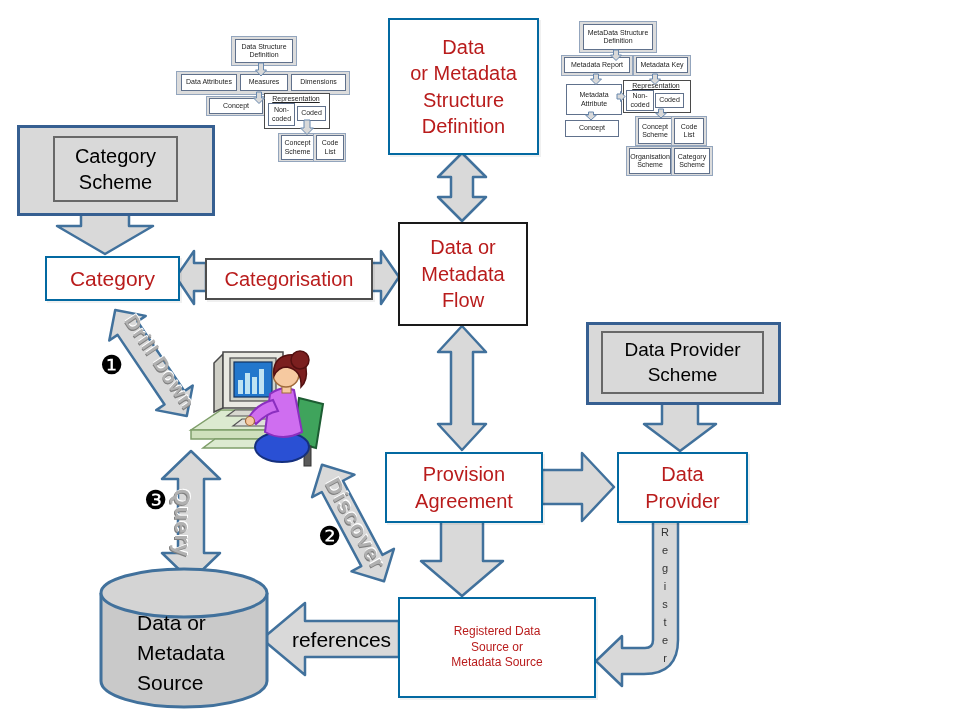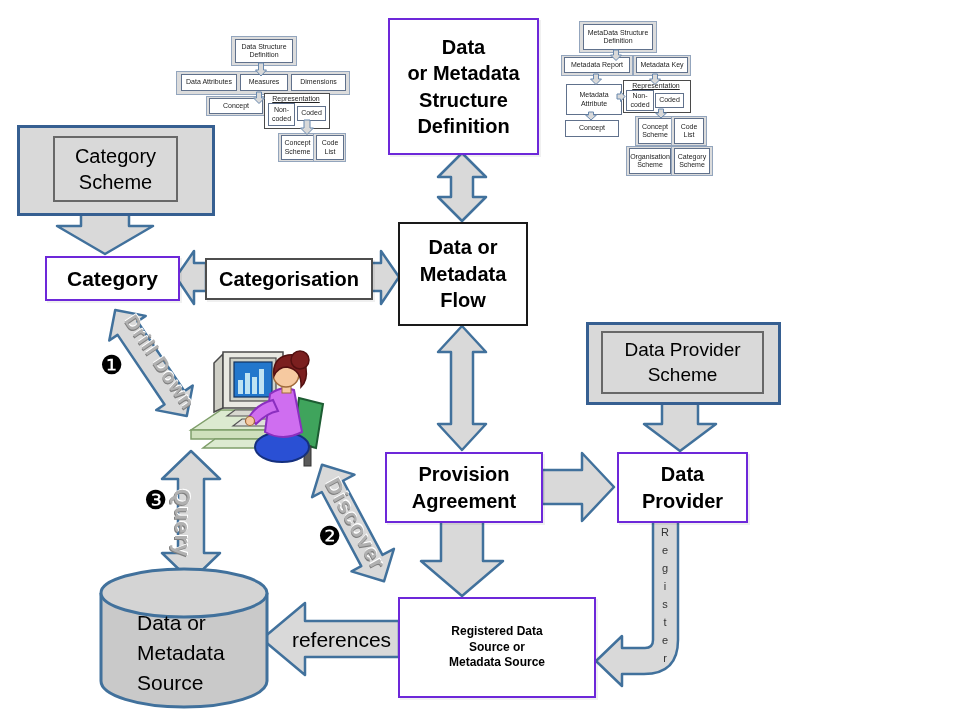--- a/index.html
+++ b/index.html
@@ -2,23 +2,23 @@
 <html><head>
 <meta charset="utf-8">
 <style>
   html,body{margin:0;padding:0;background:#fff;}
   .stage{position:relative;width:960px;height:720px;background:#ffffff;overflow:hidden;
          font-family:"Liberation Sans",sans-serif;}
   .layer{position:absolute;left:0;top:0;width:960px;height:720px;}
   svg{display:block;}
 
   
-  .box{position:absolute;background:#ffffff;border:2px solid #6d28d9;color:#000000;
+  .box{position:absolute;background:#ffffff;border:2px solid #0369a1;color:#b91c1c;
        display:flex;align-items:center;justify-content:center;text-align:center;
-       white-space:pre-line;line-height:1.32;box-shadow:2px 2px 0 rgba(0,0,0,0.06);font-weight:bold;}
+       white-space:pre-line;line-height:1.32;box-shadow:2px 2px 0 rgba(0,0,0,0.06);}
   .box.black{border-color:#1a1a1a;box-shadow:none;}
   .box.dark{border-color:#4d4d4d;}
 
   
   .scheme-outer{position:absolute;background:#d9d9d9;border:3px solid #365f91;}
   .scheme-inner{position:absolute;background:#d9d9d9;border:2px solid #686868;color:#000;
        display:flex;align-items:center;justify-content:center;text-align:center;
        white-space:pre-line;line-height:1.3;}
 
   

